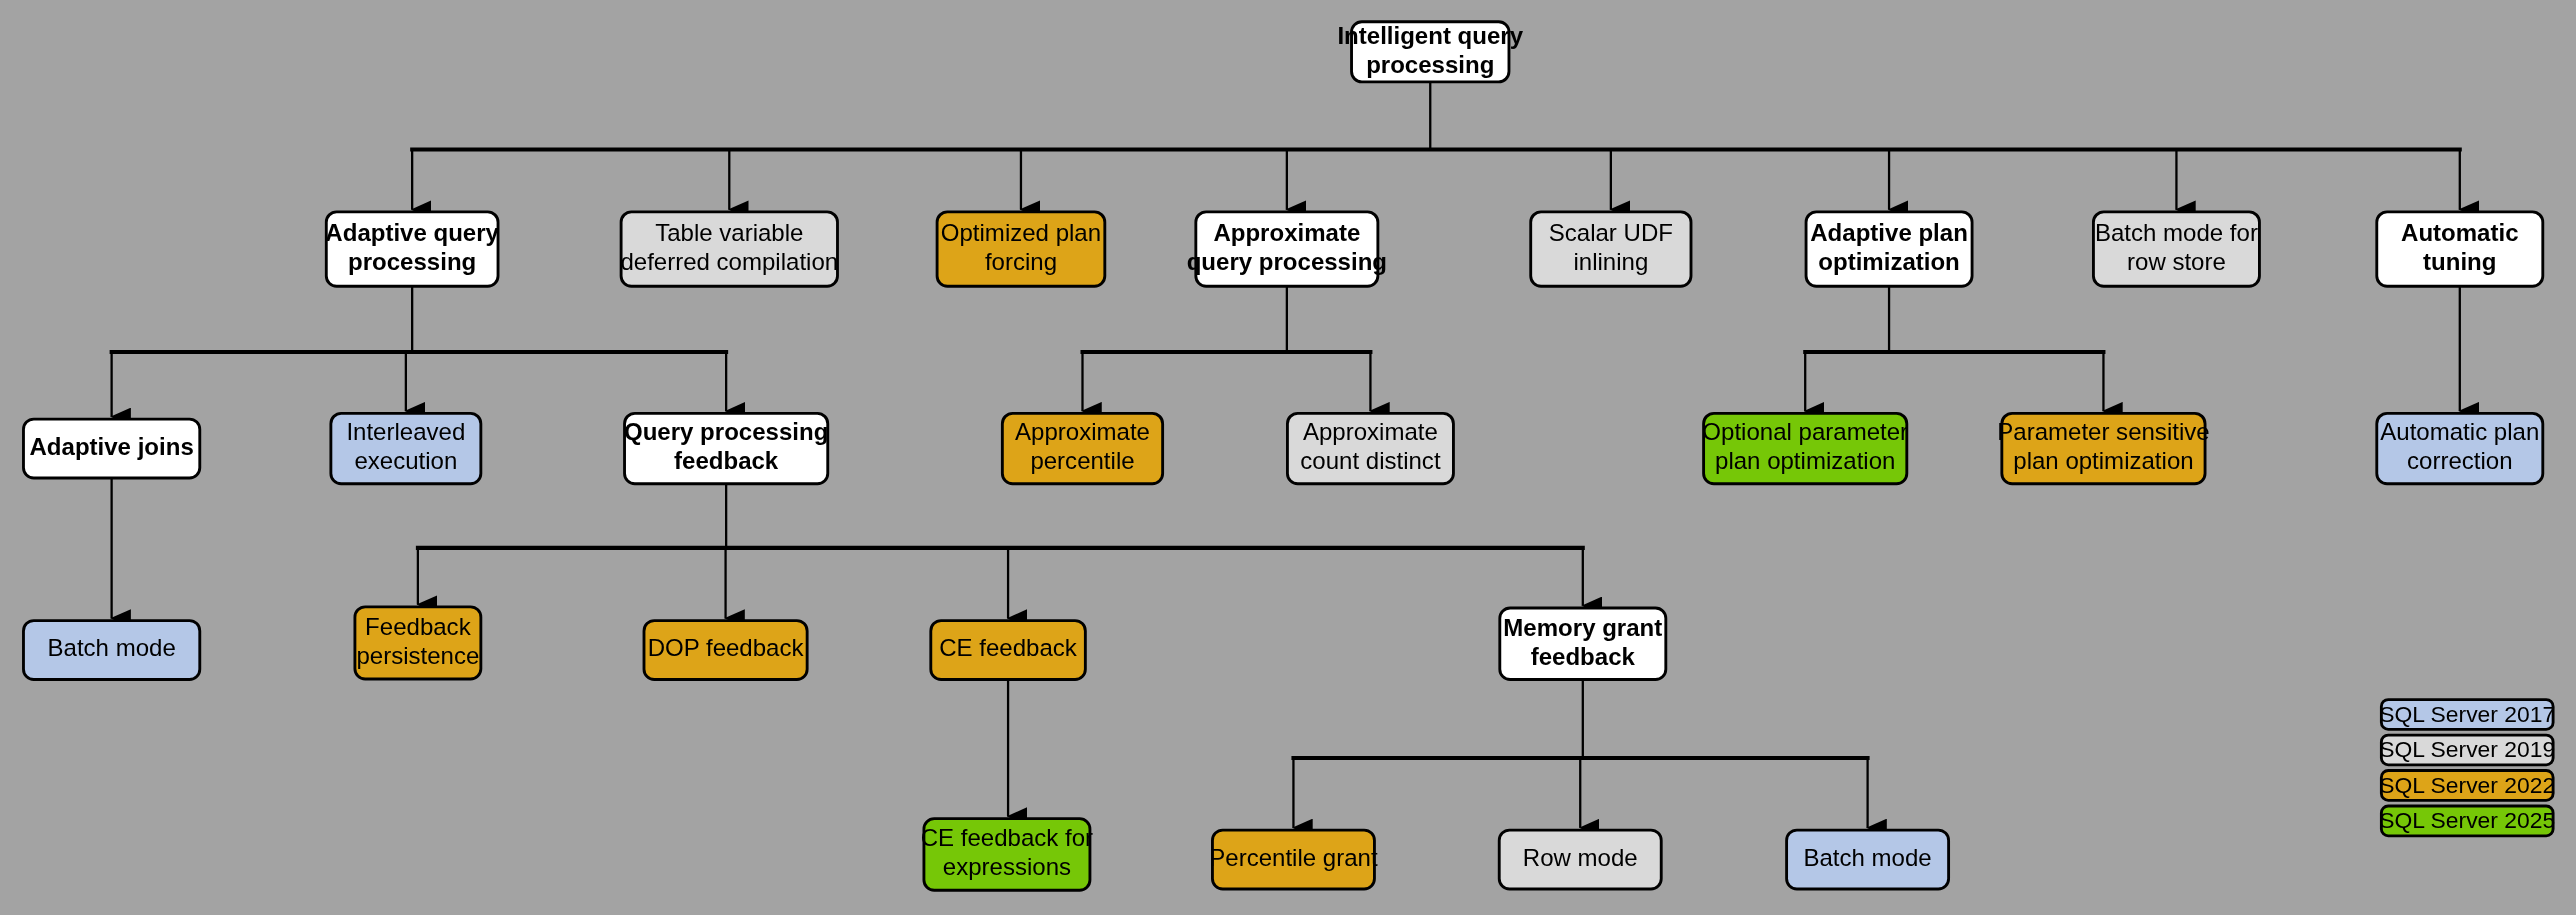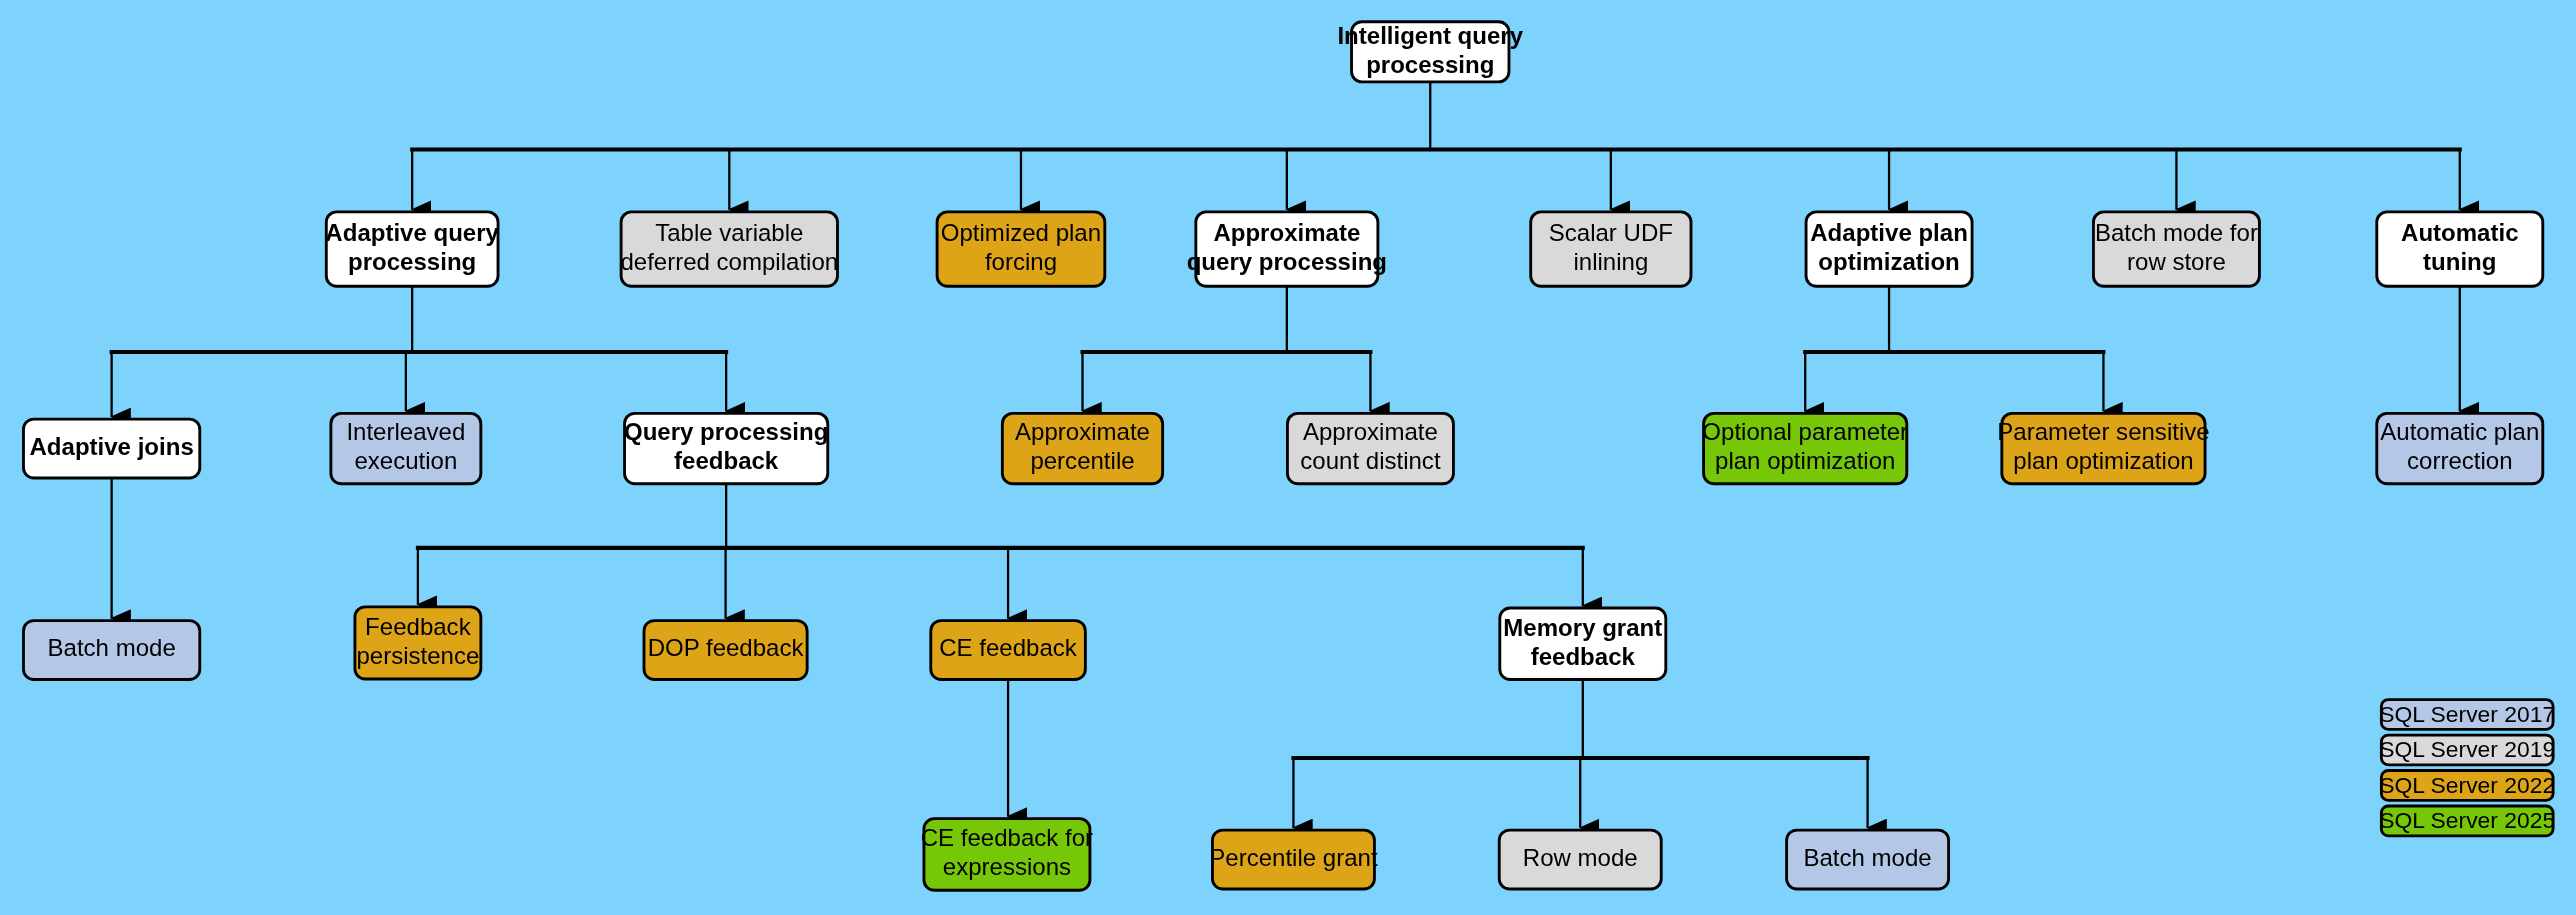--- a/index.html
+++ b/index.html
@@ -10,21 +10,21 @@
   body {
     width: 2576px;
     height: 916px;
     font-family: "Liberation Sans", sans-serif;
     overflow: hidden;
   }
   #diagram-root {
     position: relative;
     width: 2576px;
     height: 916px;
-    background: #7dd3fc;
+    background: #a3a3a3;
     text-align: right;
   }
   svg#flowchart {
     position: absolute;
     top: 0;
     left: 0;
     width: 2576px;
     height: 916px;
     display: block;
   }

